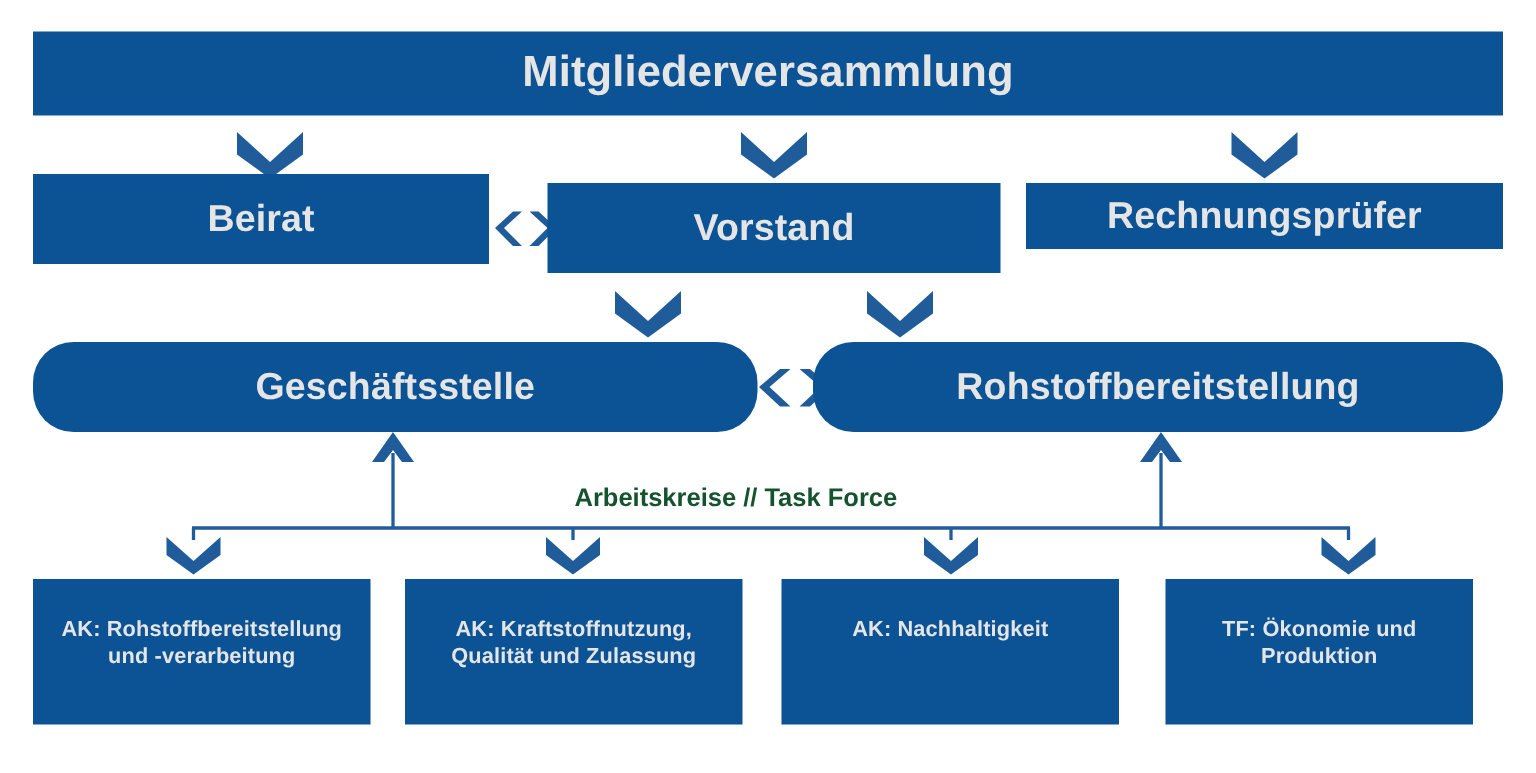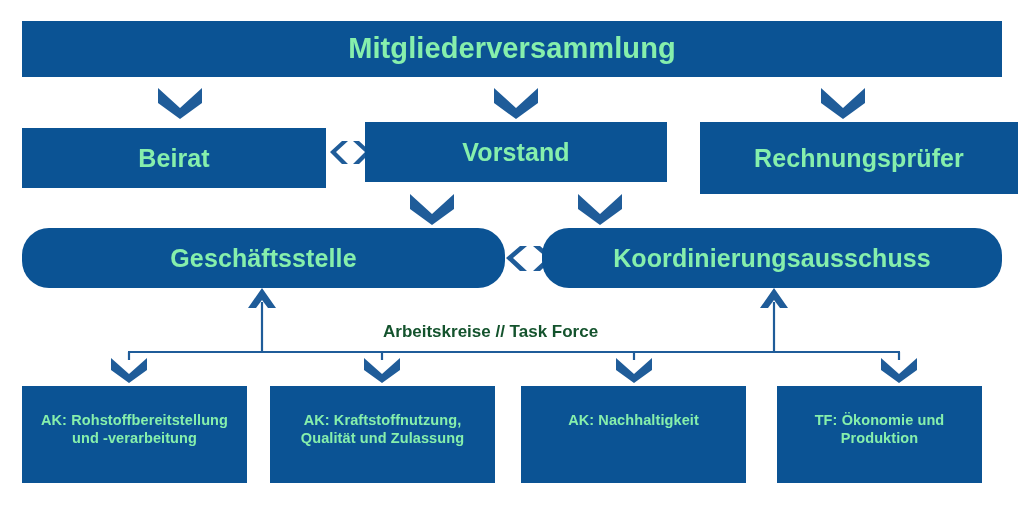--- a/index.html
+++ b/index.html
@@ -20,21 +20,21 @@
   #svg-layer {
     position: absolute;
     left: 0;
     top: 0;
     width: 1024px;
     height: 515px;
   }
   .node {
     position: absolute;
     background: #0b5394;
-    color: #86efac;
+    color: #e5e5e5;
     display: flex;
     align-items: center;
     justify-content: center;
     text-align: center;
     font-weight: bold;
     box-sizing: border-box;
     padding: 4px 8px;
     line-height: 1.22;
     letter-spacing: 0.1px;
     z-index: 3;
@@ -96,29 +96,29 @@
     <line x1="899" y1="352" x2="899" y2="360" stroke="#1f5c99" stroke-width="2.2"></line>
 
     <path d="M 111 358 L 129 374 L 147 358 L 147 370 L 129 383 L 111 370 Z" fill="#1f5c99"></path>
     <path d="M 364 358 L 382 374 L 400 358 L 400 370 L 382 383 L 364 370 Z" fill="#1f5c99"></path>
     <path d="M 616 358 L 634 374 L 652 358 L 652 370 L 634 383 L 616 370 Z" fill="#1f5c99"></path>
     <path d="M 881 358 L 899 374 L 917 358 L 917 370 L 899 383 L 881 370 Z" fill="#1f5c99"></path>
   </svg>
 
   <div class="node r1" style="left:22px; top:21px; width:980px; height:56px;">Mitgliederversammlung</div>
 
-  <div class="node r2" style="left:22px; top:128px; width:304px; height:60px;">Beirat</div>
+  <div class="node r2" style="left:22px; top:116px; width:304px; height:60px;">Beirat</div>
 
   <div class="node r2" style="left:365px; top:122px; width:302px; height:60px;">Vorstand</div>
 
-  <div class="node r2" style="left:700px; top:122px; width:318px; height:72px;">Rechnungsprüfer</div>
+  <div class="node r2" style="left:684px; top:122px; width:318px; height:44px;">Rechnungsprüfer</div>
 
   <div class="node r3" style="left:22px; top:228px; width:483px; height:60px;">Geschäftsstelle</div>
 
-  <div class="node r3" style="left:542px; top:228px; width:460px; height:60px;">Koordinierungsausschuss</div>
+  <div class="node r3" style="left:542px; top:228px; width:460px; height:60px;">Rohstoffbereitstellung</div>
 
   <div class="bus-label" style="left:376px; top:322px;">Arbeitskreise // Task Force</div>
 
   <div class="node r4" style="left:22px; top:386px; width:225px; height:97px;">AK: Rohstoffbereitstellung und -verarbeitung</div>
 
   <div class="node r4" style="left:521px; top:386px; width:225px; height:97px;">AK: Nachhaltigkeit</div>
 
   <div class="node r4" style="left:270px; top:386px; width:225px; height:97px;">AK: Kraftstoffnutzung, Qualität und Zulassung</div>
 
   <div class="node r4" style="left:777px; top:386px; width:205px; height:97px;">TF: Ökonomie und Produktion</div>

